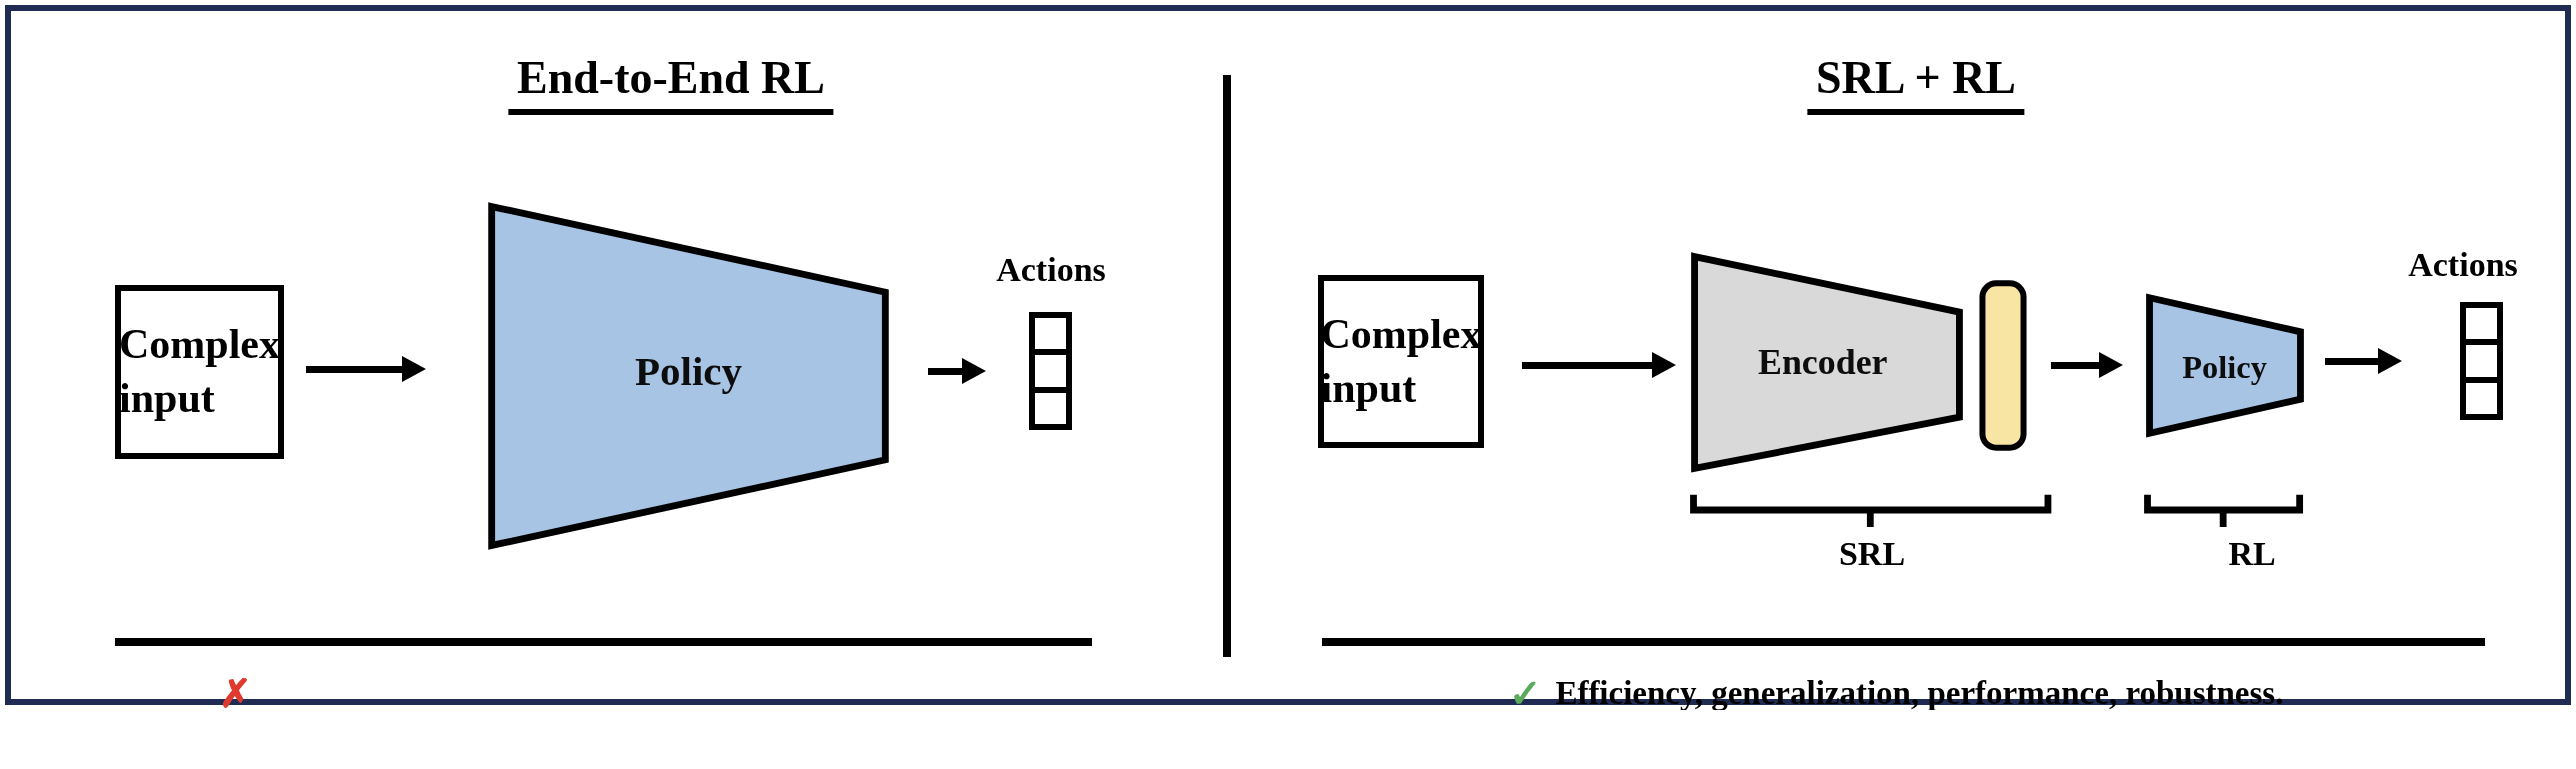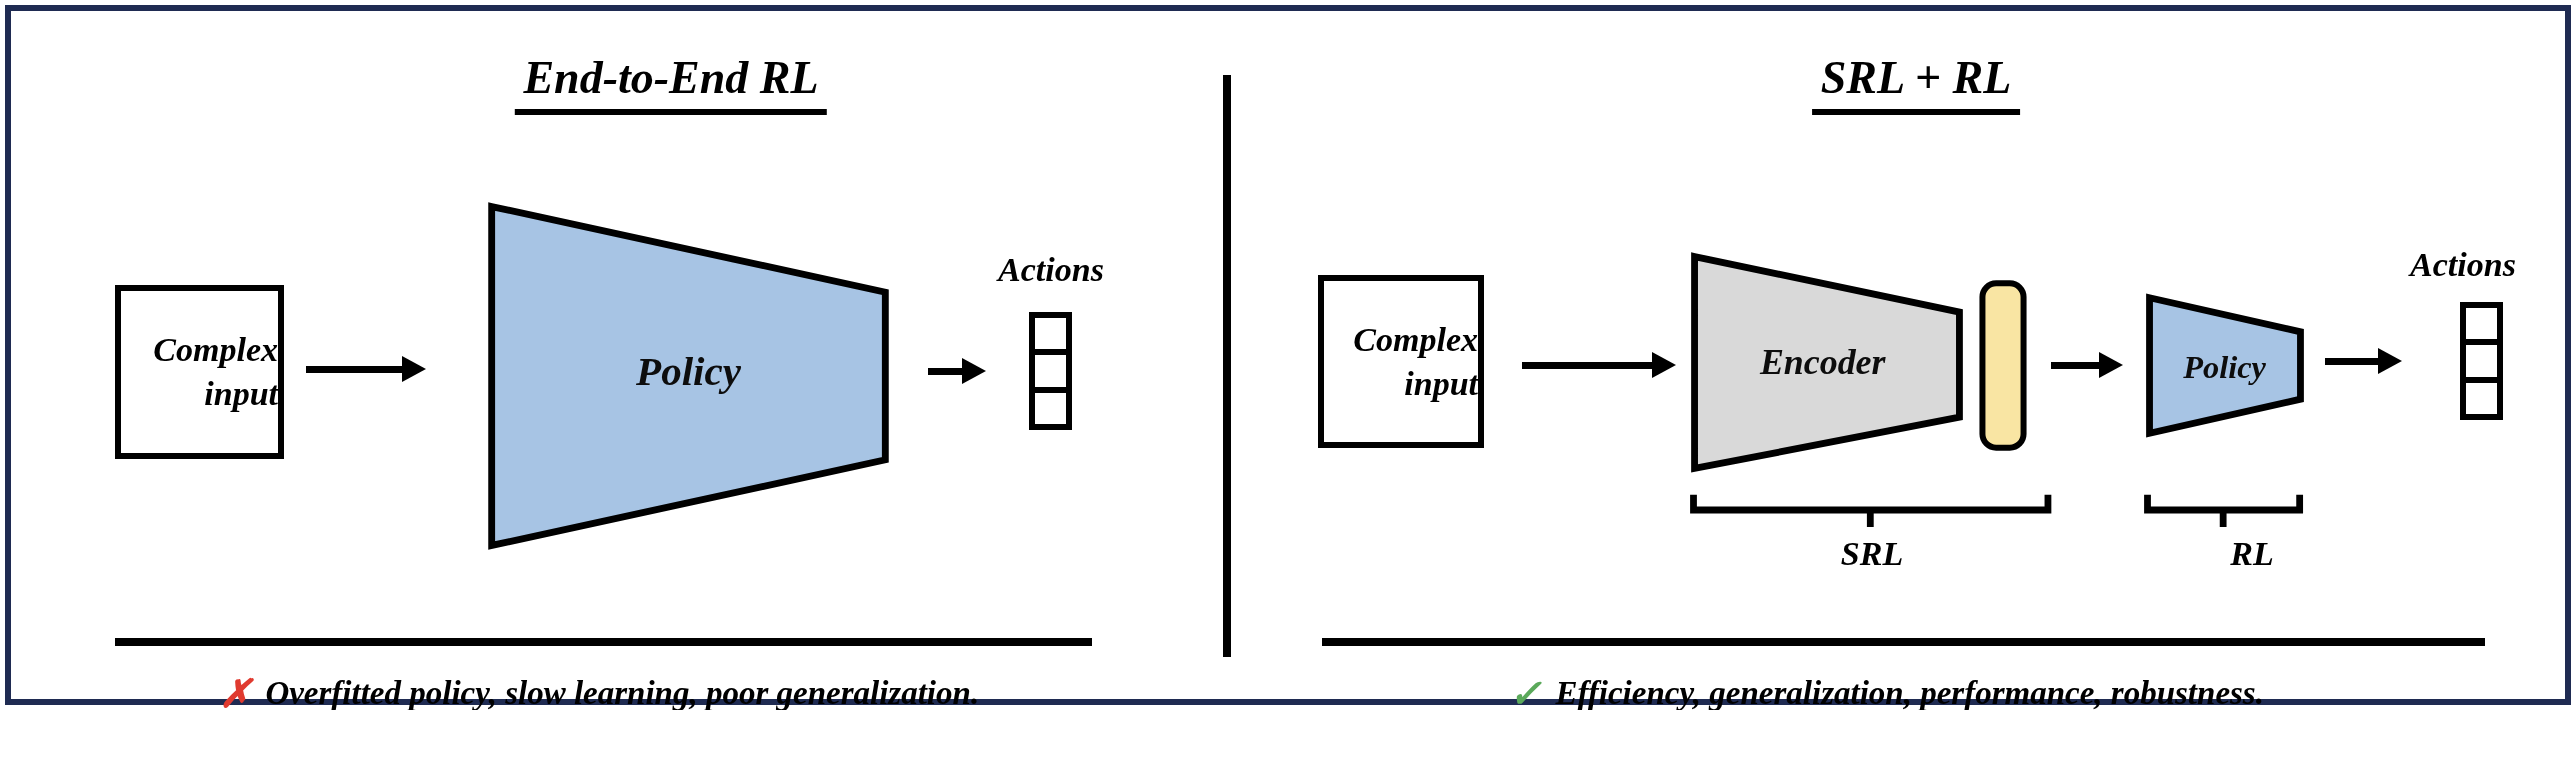--- a/index.html
+++ b/index.html
@@ -1,37 +1,37 @@
 <!DOCTYPE html>
 <html style="--frame_border: #1f2b52; --policy_fill: #a7c4e4; --encoder_fill: #d9d9d9; --latent_fill: #f9e5a3; --cross_red: #e03a2f; --check_green: #5ba95b;font-size:13.7px"><head>
 <meta charset="utf-8">
 <style>
   html,body { margin:0; padding:0; background:#ffffff; }
   .canvas {
     position:relative; width:2576px; height:710px; background:#fff;
-    font-family:"Liberation Serif", serif; color:#000; overflow:hidden;font-style:italic;
+    font-family:"Liberation Serif", serif; color:#000; overflow:hidden;
   }
   .frame {
     position:absolute; left:5.1px; top:5.1px; right:5.1px; bottom:5.1px;
     border:6px solid var(--frame_border, #1f2b52);
   }
   .divider { position:absolute; left:1223px; top:75px; width:7.7px; height:582px; background:#000; }
 
   .panel-title {
     position:absolute; top:51px; transform:translateX(-50%);
     font-size:46px; font-weight:bold; white-space:nowrap;
     border-bottom:6px solid #000; padding:0 8.6px 5.1px 8.6px;
   }
   #title-left  { left:671px; }
   #title-right { left:1916px; }
 
   .input-box {
     position:absolute; border:6px solid #000; background:#fff;
-    display:flex; align-items:center; justify-content:center; text-align:right;
-    font-size:34px; font-weight:bold; line-height:1.28;
+    display:flex; align-items:center; justify-content:center; text-align:left;
+    font-size:42px; font-weight:bold; line-height:1.28;
   }
   #input-left  { left:115px;  top:285px; width:157px; height:162px; }
   #input-right { left:1318px; top:275px; width:154px; height:161px; }
 
   .arrow { position:absolute; height:29px; }
   .arrow .shaft { position:absolute; left:0; right:20.5px; top:11px; height:6.8px; background:#000; }
   .arrow .head  {
     position:absolute; right:0; top:0.9px; width:0; height:0;
     border-left:24px solid #000; border-top:13.7px solid transparent; border-bottom:13.7px solid transparent;
   }
@@ -128,21 +128,20 @@
   <div class="action-stack" id="stack-left">
     <div class="cell"></div>
     <div class="cell"></div>
     <div class="cell"></div>
   </div>
 
   <div class="rule" id="rule-left"></div>
 
   <div class="note" id="note-left">
     <span class="icon cross">✗</span>
-    <span>Overfitted policy, slow learning, poor generalization.</span>
   </div>
 
   <div class="panel-title" id="title-right">SRL + RL</div>
 
   <div class="input-box" id="input-right">
     <span>Complex input</span>
   </div>
 
   <div class="arrow" id="arrow-3">
     <div class="shaft"></div>

